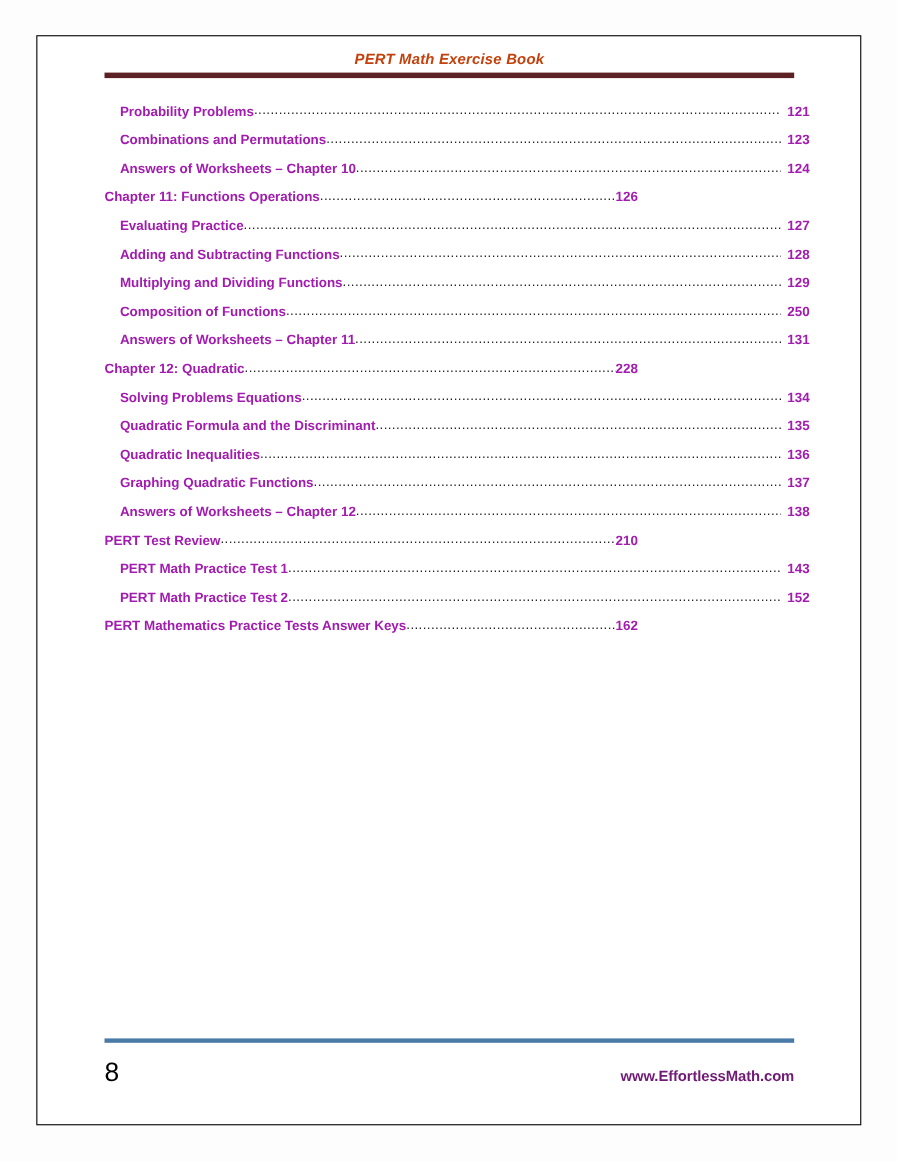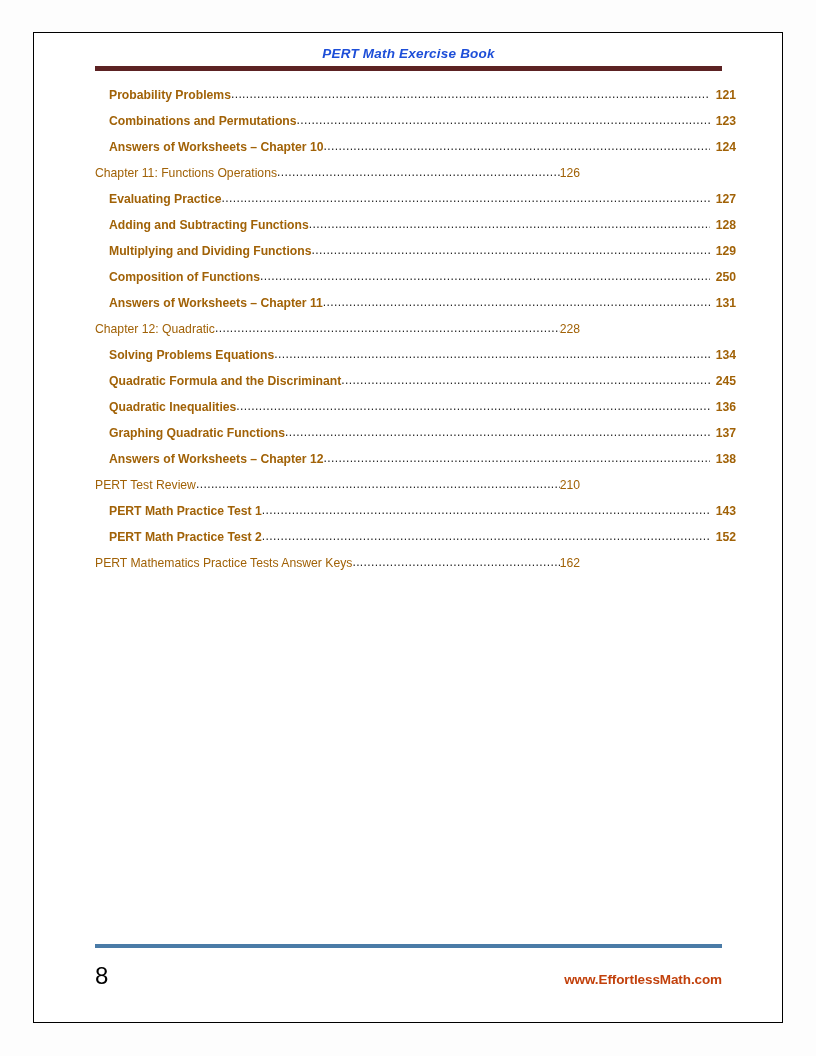--- a/index.html
+++ b/index.html
@@ -34,44 +34,44 @@
     position: absolute;
     left: 95px;
     top: 46px;
     width: 627px;
   }
   .header-title {
     font-size: 13.5px;
     font-weight: bold;
     font-style: italic;
     text-align: center;
-    color: #1d4ed8;
+    color: #c2410c;
     letter-spacing: 0.2px;
     white-space: nowrap;
   }
   .header-rule {
     margin-top: 5px;
     height: 5px;
     width: 627px;
     background: #5C2223;
   }
 
   
   .toc {
     position: absolute;
     left: 95px;
     top: 88px;
     width: 627px;
   }
 
   .toc-row {
     display: flex;
-    align-items: flex-start;
+    align-items: center;
     height: 26px;
-    color: #a16207;
+    color: #a21caf;
     white-space: nowrap;
   }
 
   .toc-title {
     flex: 0 0 auto;
     font-size: 12.2px;
   }
 
   .toc-leader {
     flex: 1 1 auto;
@@ -96,21 +96,21 @@
     font-size: 12.2px;
     text-align: right;
   }
 
   
   .level-1 {
     padding-left: 0px;
     width: 485px;
   }
   .level-1 .toc-title,
-  .level-1 .toc-page { font-weight: normal; }
+  .level-1 .toc-page { font-weight: bold; }
 
   
   .level-2 {
     padding-left: 14px;
     width: 627px;
   }
   .level-2 .toc-title,
   .level-2 .toc-page { font-weight: bold; }
   .level-2 .toc-page { min-width: 26px; }
 
@@ -133,21 +133,21 @@
     margin-top: 14px;
   }
   .footer-page-number {
     font-size: 24px;
     color: #000000;
     font-weight: normal;
   }
   .footer-site {
     font-size: 13.5px;
     font-weight: bold;
-    color: #c2410c;
+    color: #701a75;
     letter-spacing: -0.1px;
     text-align: right;
   }
 </style>
 </head>
 <body>
 
 <div class="page">
   <div class="page-frame"></div>
 
@@ -208,21 +208,21 @@
         <span class="toc-page">228</span>
       </div>
       <div class="toc-row level-2">
         <span class="toc-title">Solving Problems Equations</span>
         <span class="toc-leader"></span>
         <span class="toc-page">134</span>
       </div>
       <div class="toc-row level-2">
         <span class="toc-title">Quadratic Formula and the Discriminant</span>
         <span class="toc-leader"></span>
-        <span class="toc-page">245</span>
+        <span class="toc-page">135</span>
       </div>
       <div class="toc-row level-2">
         <span class="toc-title">Quadratic Inequalities</span>
         <span class="toc-leader"></span>
         <span class="toc-page">136</span>
       </div>
       <div class="toc-row level-2">
         <span class="toc-title">Graphing Quadratic Functions</span>
         <span class="toc-leader"></span>
         <span class="toc-page">137</span>

